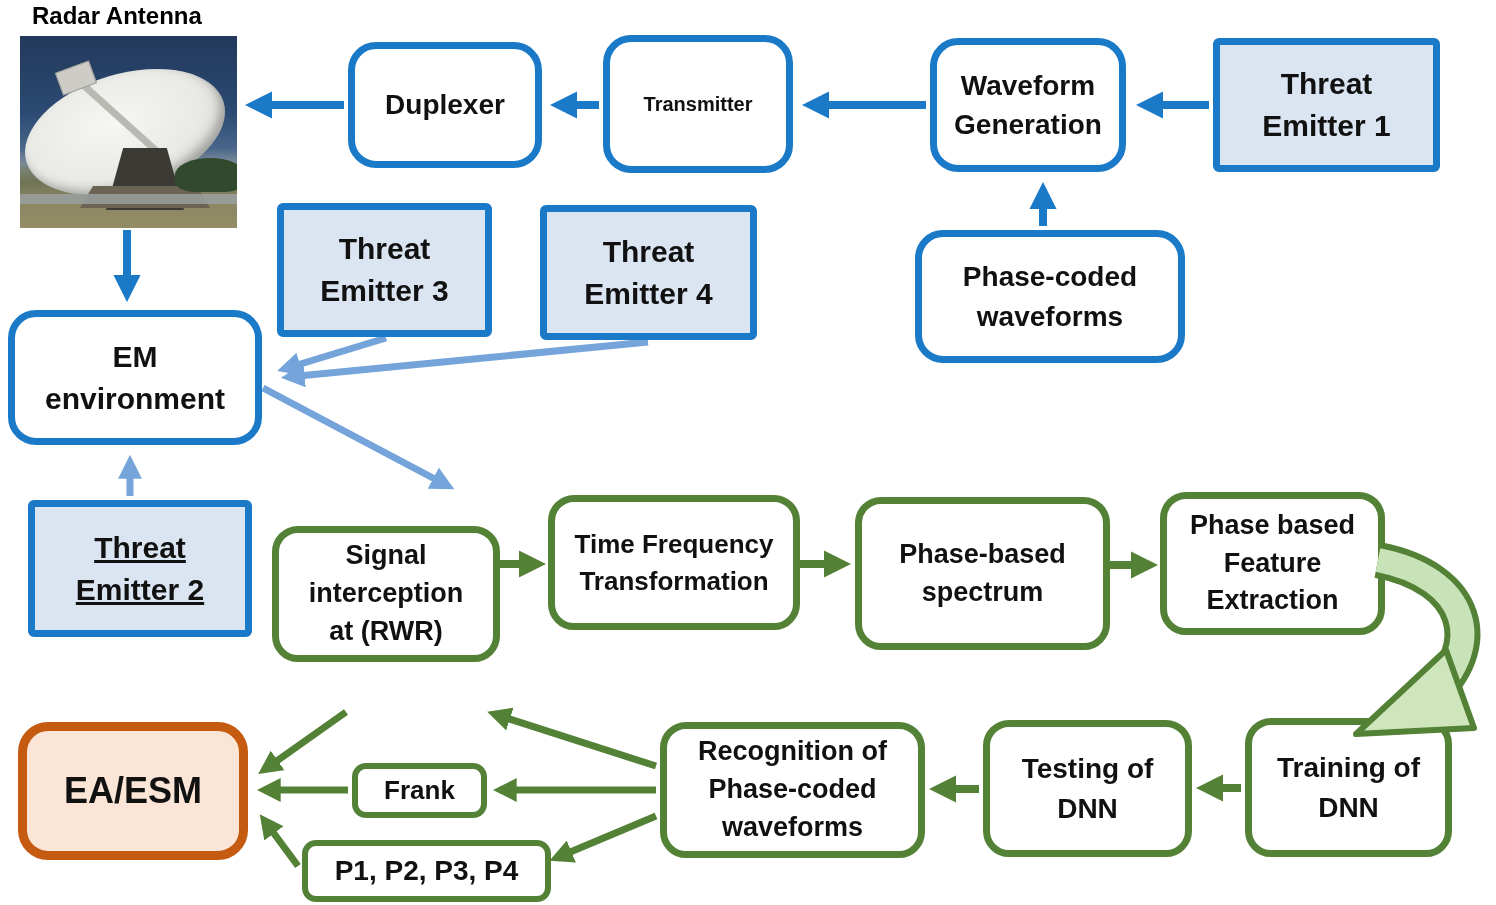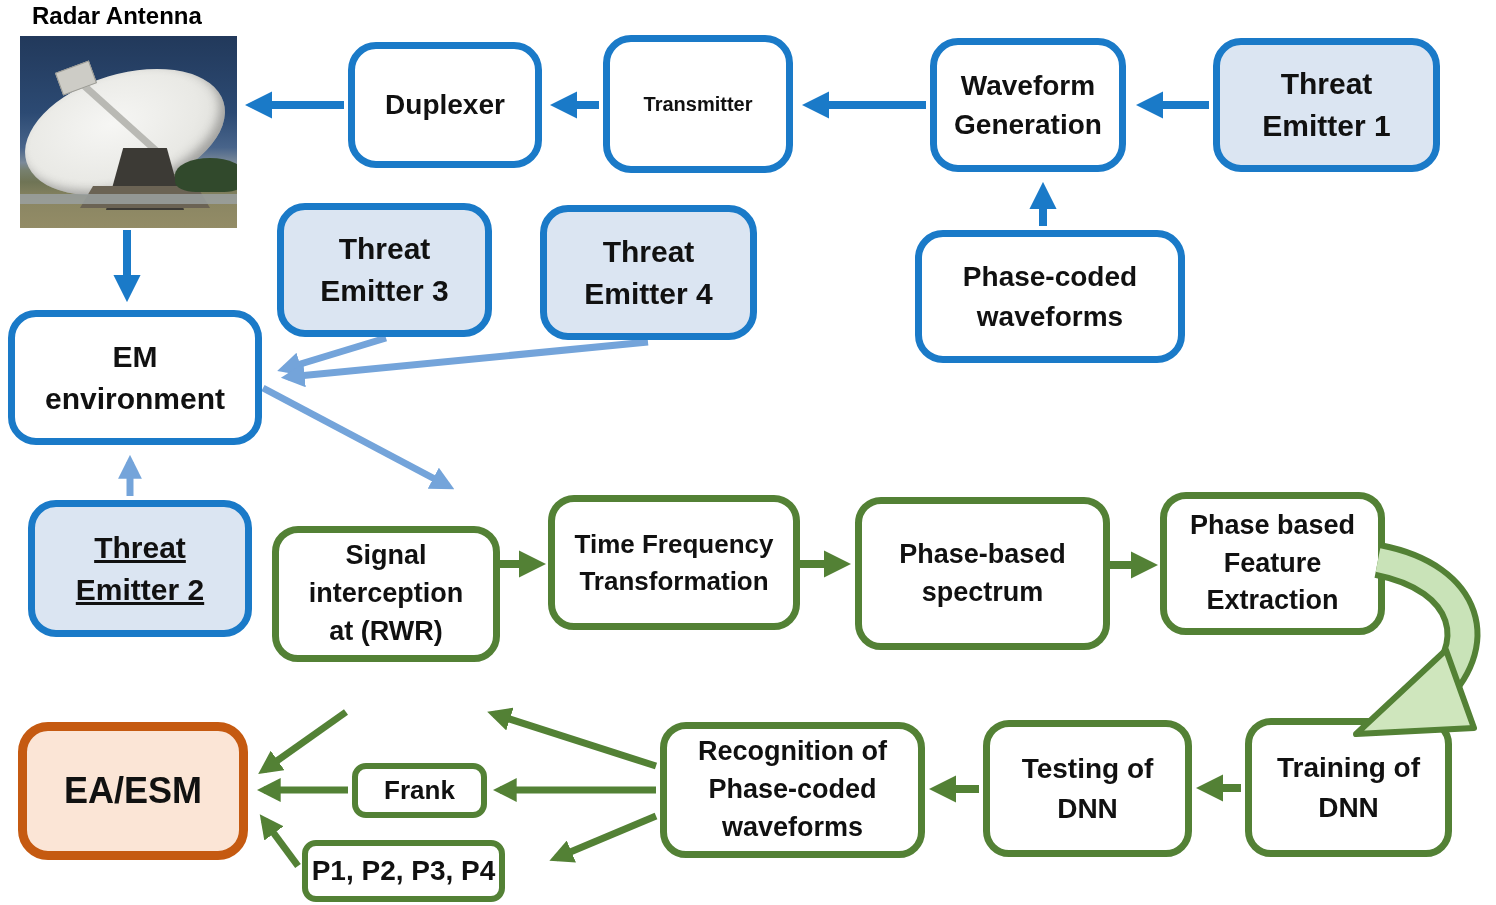--- a/index.html
+++ b/index.html
@@ -17,21 +17,21 @@
     position:relative;width:1496px;height:905px;background:#ffffff;
     font-family:"Liberation Sans", sans-serif;overflow:hidden;
   }
   .box{
     position:absolute;box-sizing:border-box;
     display:flex;align-items:center;justify-content:center;text-align:center;
     font-weight:700;color:var(--ink);background:#fff;
     border-radius:28px;line-height:1.4;z-index:2;
   }
   .blue{border:7px solid var(--blue);}
-  .bluefill{background:var(--bluefill);}
+  .bluefill{background:var(--bluefill);border-radius:6px;}
   .greenb{border:7px solid var(--green);border-radius:26px;}
   .greensm{border:6px solid var(--green);border-radius:14px;background:#fff;}
   .orangeb{border:9px solid var(--orange);background:var(--orangefill);border-radius:30px;}
   .lbl{display:block;}
   svg.layer{position:absolute;left:0;top:0;z-index:1;}
   svg.toplayer{position:absolute;left:0;top:0;z-index:3;pointer-events:none;}
   .title{
     position:absolute;left:32px;top:2px;width:210px;
     font-weight:700;font-size:24px;color:#000;z-index:2;
   }
@@ -203,21 +203,21 @@
 
   <div class="box greenb" style="left:660px;top:722px;width:265px;height:136px;font-size:27px;padding:0 22px;">
     <span class="lbl">Recognition of Phase-coded waveforms</span>
   </div>
 
 
   <div class="box greensm" style="left:352px;top:763px;width:135px;height:55px;font-size:26px;">
     <span class="lbl">Frank</span>
   </div>
 
-  <div class="box greensm" style="left:302px;top:840px;width:203px;height:62px;font-size:28px;">
+  <div class="box greensm" style="left:302px;top:840px;width:249px;height:62px;font-size:28px;">
     <span class="lbl">P1, P2, P3, P4</span>
   </div>
 
   <div class="box orangeb" style="left:18px;top:722px;width:230px;height:138px;font-size:36px;">
     <span class="lbl">EA/ESM</span>
   </div>
 
 </div>
 
 </body></html>

